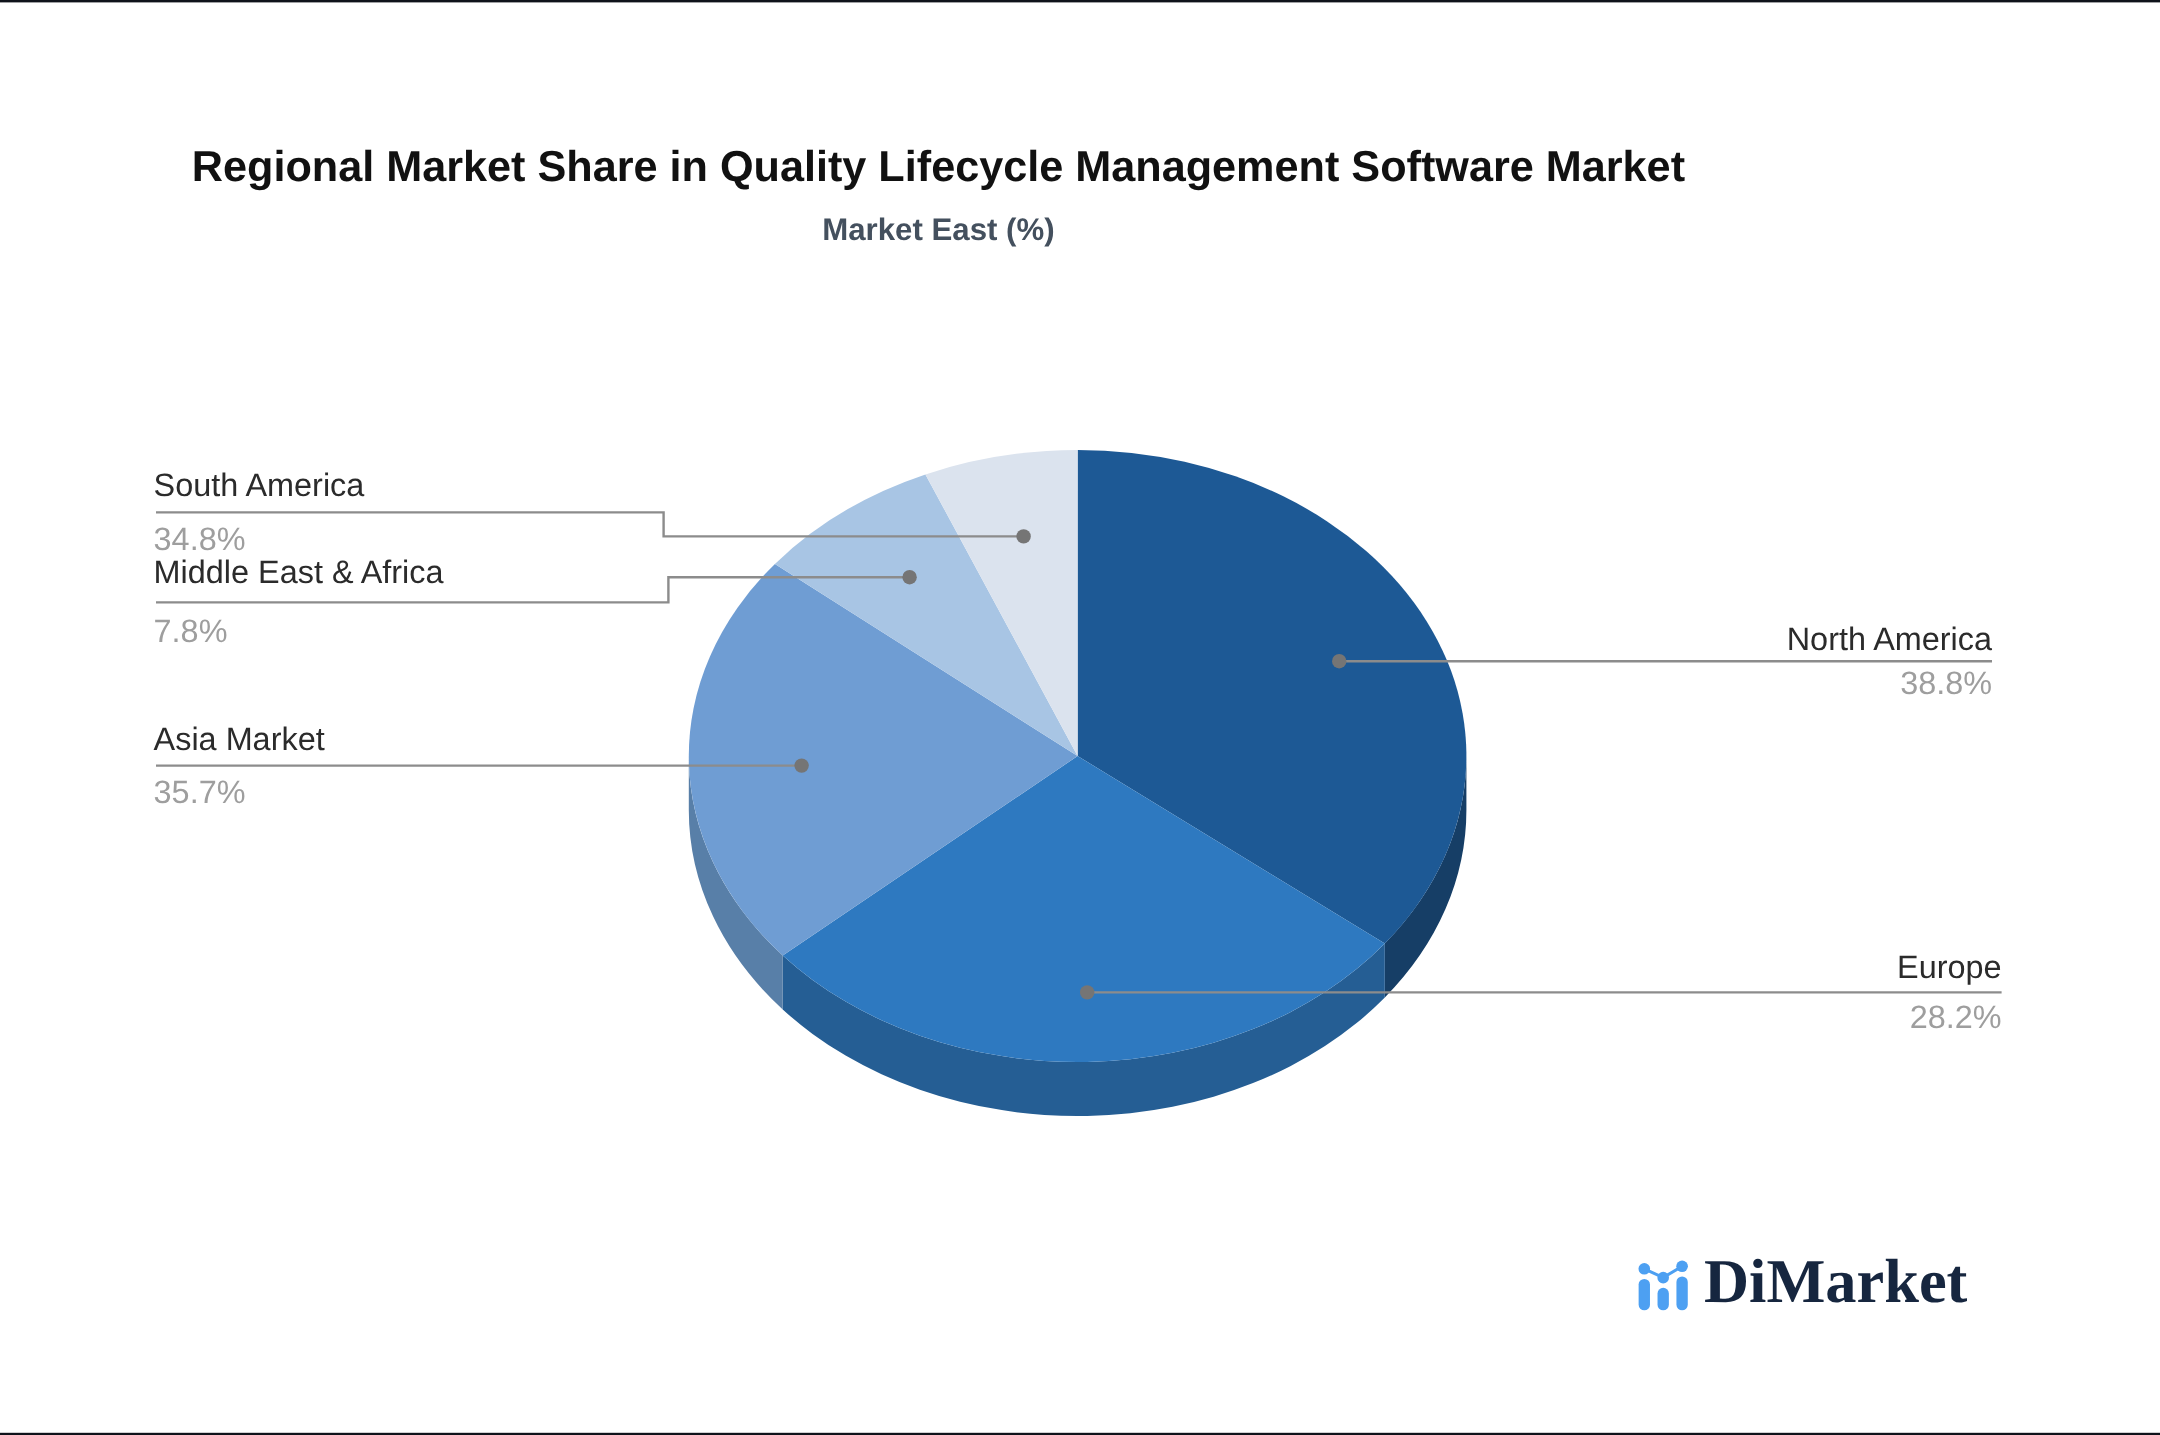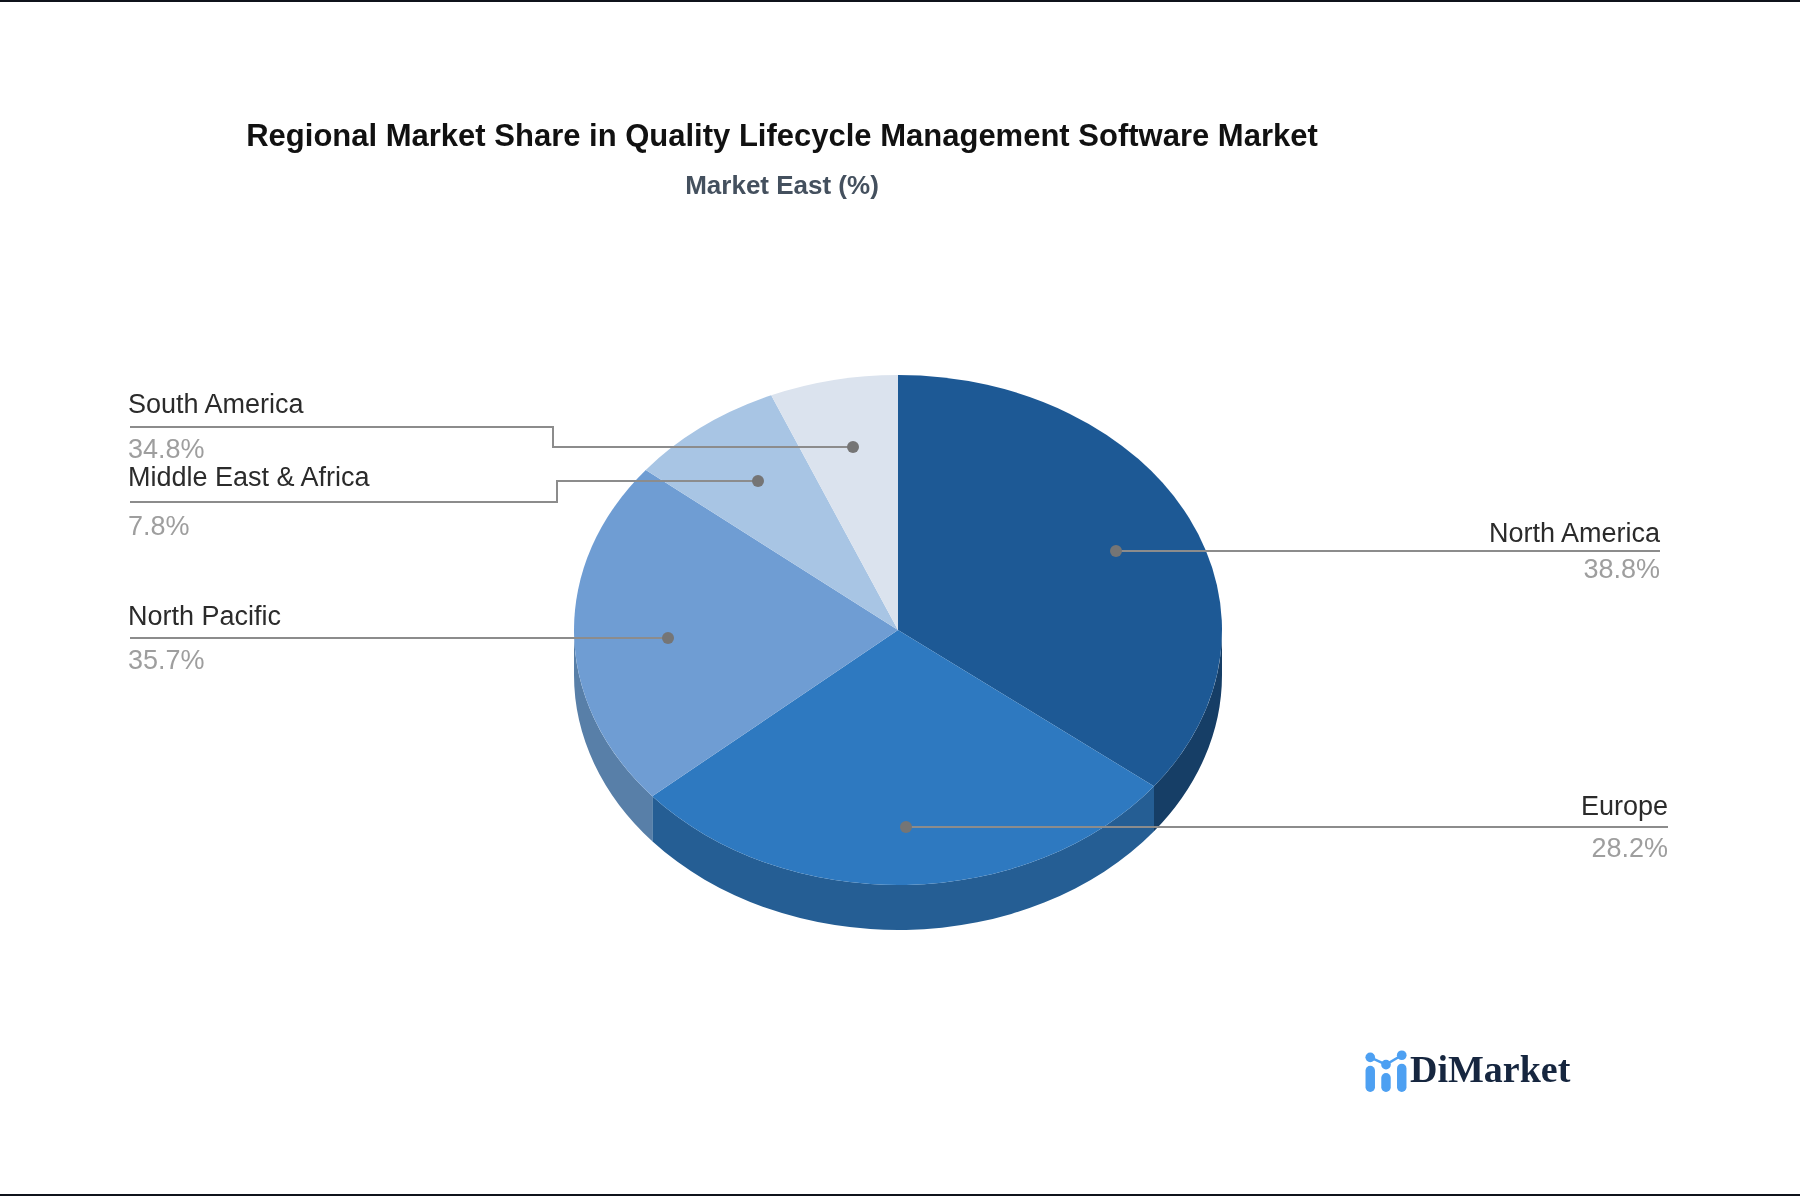--- a/index.html
+++ b/index.html
@@ -6,35 +6,35 @@
   body{
     width:1800px;height:1196px;position:relative;overflow:hidden;
     background:#ffffff;
     font-family:"Liberation Sans", sans-serif;
   }
   .frame-bar{position:absolute;left:0;width:1800px;height:2px;background:#0f131b;}
   .frame-bar.top{top:0;}
   .frame-bar.bottom{bottom:0;}
   .title-wrap{position:absolute;left:0;top:118px;width:1564px;text-align:center;}
   .chart-title{
-    font-size:31px;font-weight:700;color:#111111;letter-spacing:0px;
+    font-size:36px;font-weight:700;color:#111111;letter-spacing:0px;
   }
   .chart-subtitle{
     margin-top:16px;font-size:26px;font-weight:700;color:#44505e;
   }
   #pie-svg{position:absolute;left:0;top:0;}
   .lbl{position:absolute;font-size:27px;line-height:26px;white-space:nowrap;}
   .lbl.name{color:#2b2b2b;}
   .lbl.pct{color:#9e9e9e;}
   .lbl.right{text-align:right;}
   .brand{position:absolute;left:1365px;top:1044px;display:flex;align-items:flex-start;}
   .brand .icon{width:42px;height:42px;margin-top:6px;}
   .brand .wordmark{
     font-family:"Liberation Serif", serif;font-weight:700;
-    font-size:38px;line-height:50px;color:#16263f;margin-left:3px;
+    font-size:52px;line-height:50px;color:#16263f;margin-left:13px;
   }
 </style>
 </head>
 <body>
 
 <div class="frame-bar top"></div>
 <div class="frame-bar bottom"></div>
 
 <div class="title-wrap">
   <div class="chart-title">Regional Market Share in Quality Lifecycle Management Software Market</div>
@@ -67,21 +67,21 @@
     <circle cx="853" cy="447" r="6"></circle>
   </g>
 </svg>
 
 <div class="lbl name" style="left:128px;top:391px">South America</div>
 <div class="lbl pct" style="left:128px;top:436px">34.8%</div>
 
 <div class="lbl name" style="left:128px;top:464px">Middle East &amp; Africa</div>
 <div class="lbl pct" style="left:128px;top:513px">7.8%</div>
 
-<div class="lbl name" style="left:128px;top:603px">North Pacific</div>
+<div class="lbl name" style="left:128px;top:603px">Asia Market</div>
 <div class="lbl pct" style="left:128px;top:647px">35.7%</div>
 
 <div class="lbl name right" style="right:140px;top:520px">North America</div>
 <div class="lbl pct right" style="right:140px;top:556px">38.8%</div>
 
 <div class="lbl name right" style="right:132px;top:793px">Europe</div>
 <div class="lbl pct right" style="right:132px;top:835px">28.2%</div>
 
 <div class="brand">
   <svg class="icon" viewBox="0 0 40 40">

